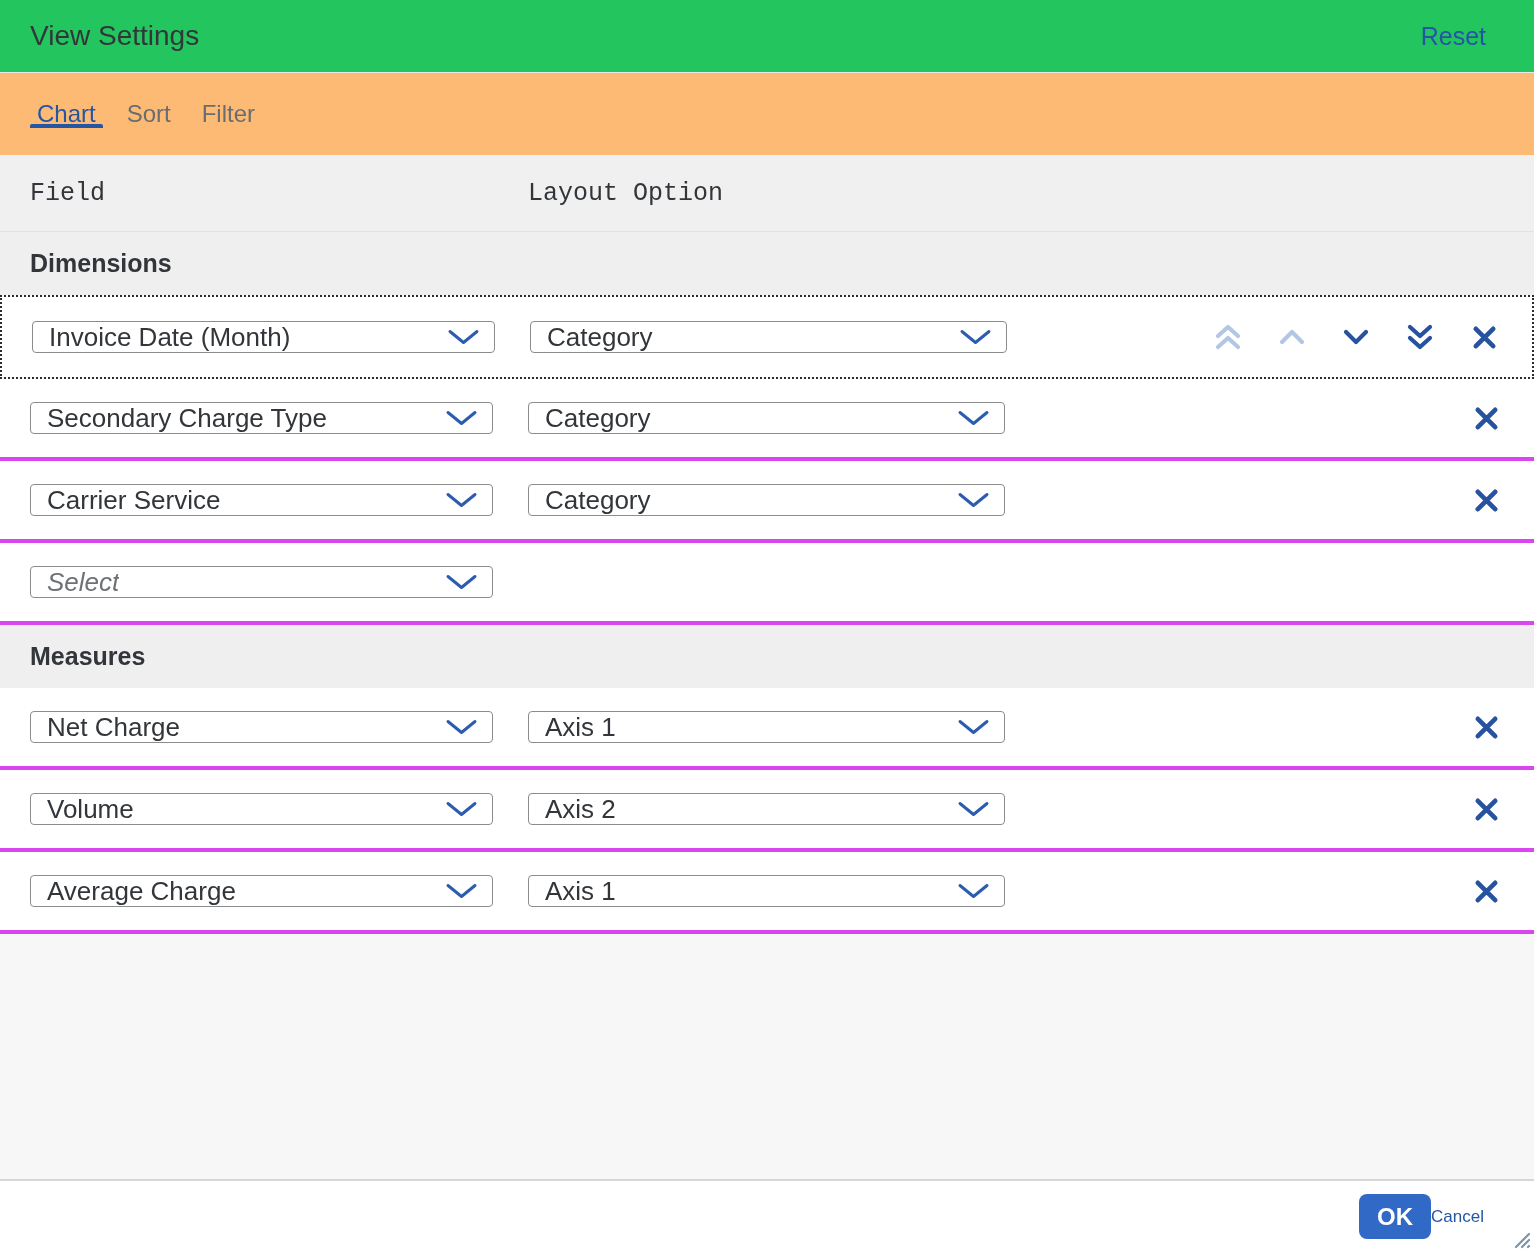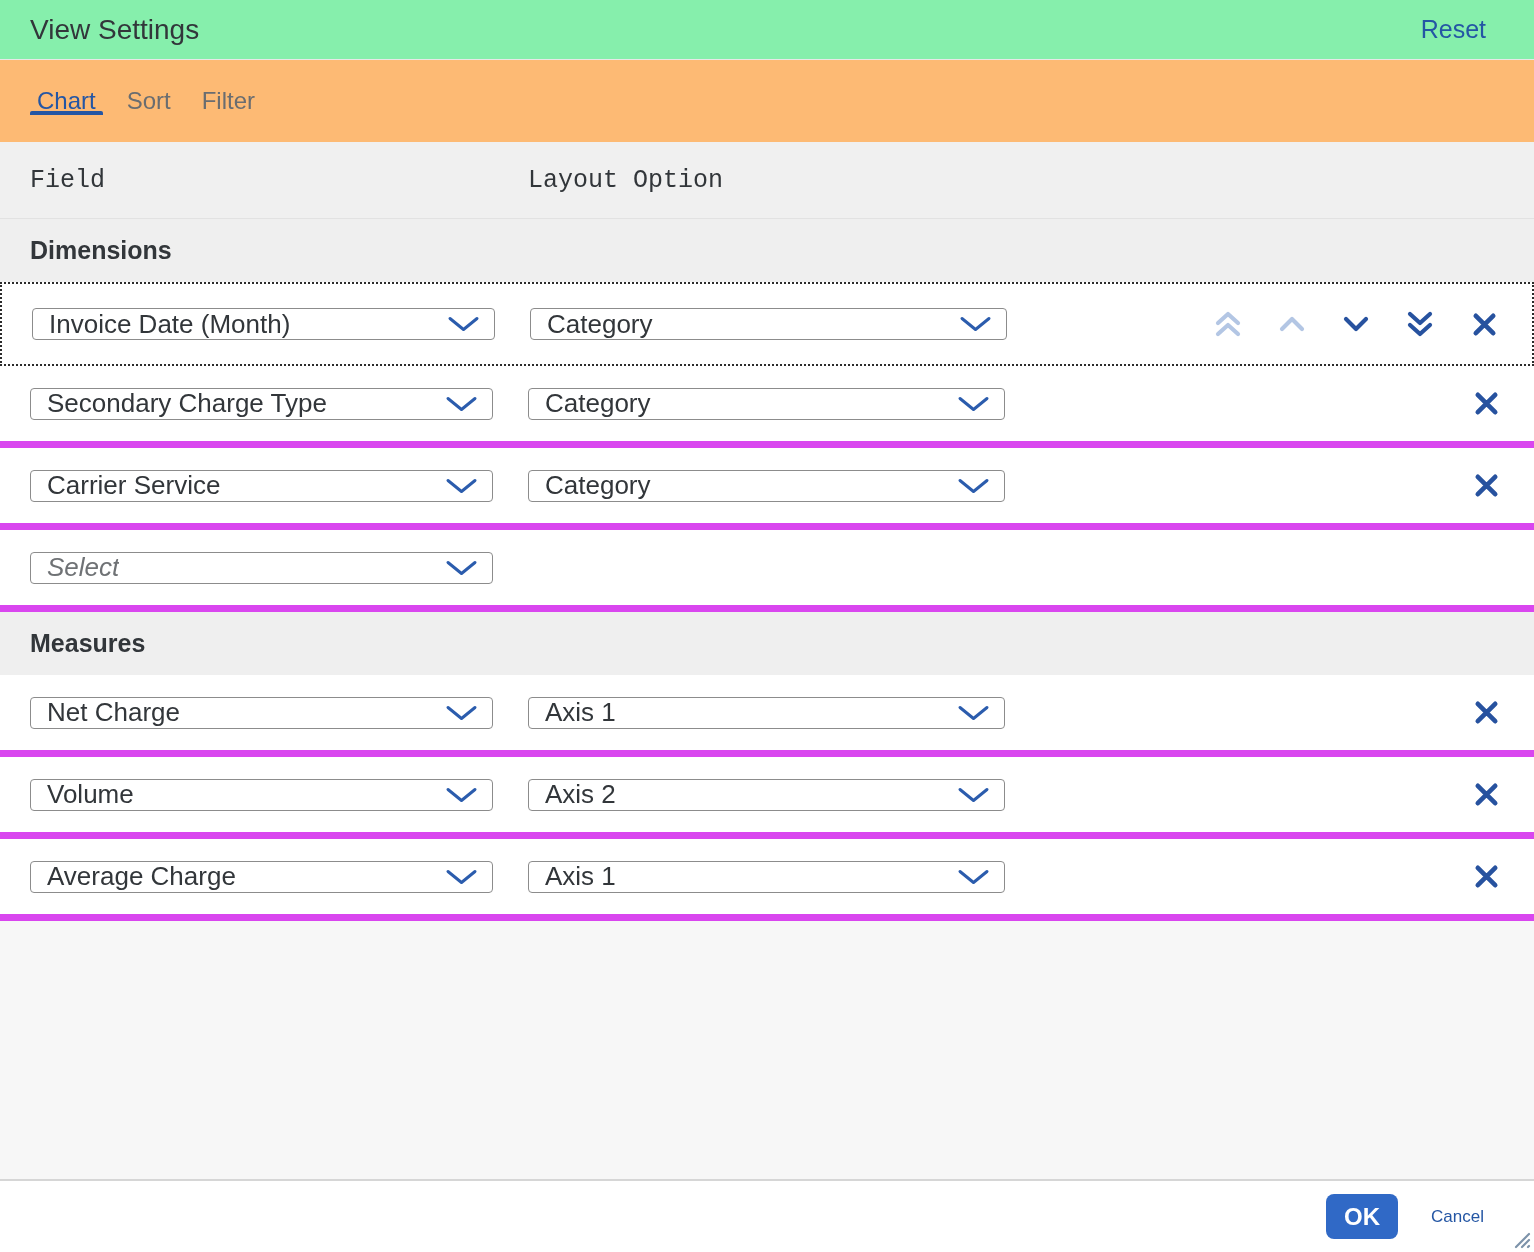--- a/index.html
+++ b/index.html
@@ -7,25 +7,25 @@
   body { font-family: "Liberation Sans", sans-serif; color: #32363a; }
 
   .dialog {
     width: 1534px; height: 1252px;
     display: flex; flex-direction: column;
     background: #fff; position: relative; overflow: hidden;
   }
 
   
   .hdr {
-    flex: none; height: 60px;
+    flex: none; height: 73px;
     display: flex; align-items: center; justify-content: space-between;
     padding: 0 48px 0 30px;
     border-bottom: 1px solid #e8e8e8;
-    background: #86efac;
+    background: #22c55e;
   }
   .title { font-size: 28px; font-weight: 400; color: #32363a; }
   .link { color: var(--link); font-size: 25px; text-decoration: none; cursor: pointer; }
 
   
   .tabbar {
     flex: none; height: 82px;
     display: flex; align-items: center;
     padding-left: 37px; gap: 31px;
     background: #fdba74;
@@ -54,21 +54,21 @@
   .section-header {
     height: 63px; background: #efefef;
     display: flex; align-items: center;
     padding-left: 30px;
     font-size: 25px; font-weight: 700; color: #32363a;
   }
   .row {
     height: 82px; background: #fff;
     display: flex; align-items: center;
     padding: 0 32px 0 30px;
-    border-bottom: 7px solid #d946ef;
+    border-bottom: 4px solid #d946ef;
   }
   .row.focused {
     height: 84px;
     border: 2px dotted #2b2b2b;
   }
 
   .select {
     width: 463px; height: 32px; flex: none;
     border: 1px solid #8c8c8c; border-radius: 4px;
     background: #fff; cursor: pointer;
@@ -93,21 +93,21 @@
     display: flex; align-items: center; justify-content: center;
     color: var(--icon); cursor: pointer;
   }
   .icon-btn.disabled { color: var(--icon-disabled); cursor: default; }
 
   
   .filler { flex: 1; background: #f7f7f7; border-bottom: 2px solid #d6d6d6; }
   .ftr {
     flex: none; height: 71px; background: #fff;
     display: flex; align-items: center; justify-content: flex-end;
-    gap: 33px; padding-right: 50px;
+    padding-right: 50px;
   }
   .ok-btn {
     min-width: 72px; height: 45px; padding: 0 18px;
     background: var(--btn); color: #fff;
     font-family: inherit; font-size: 24px; font-weight: 700;
     border: none; border-radius: 8px; cursor: pointer;
   }
   .cancel { font-size: 17px; }
   .resize-grip {
     position: absolute; right: 3px; bottom: 3px;

